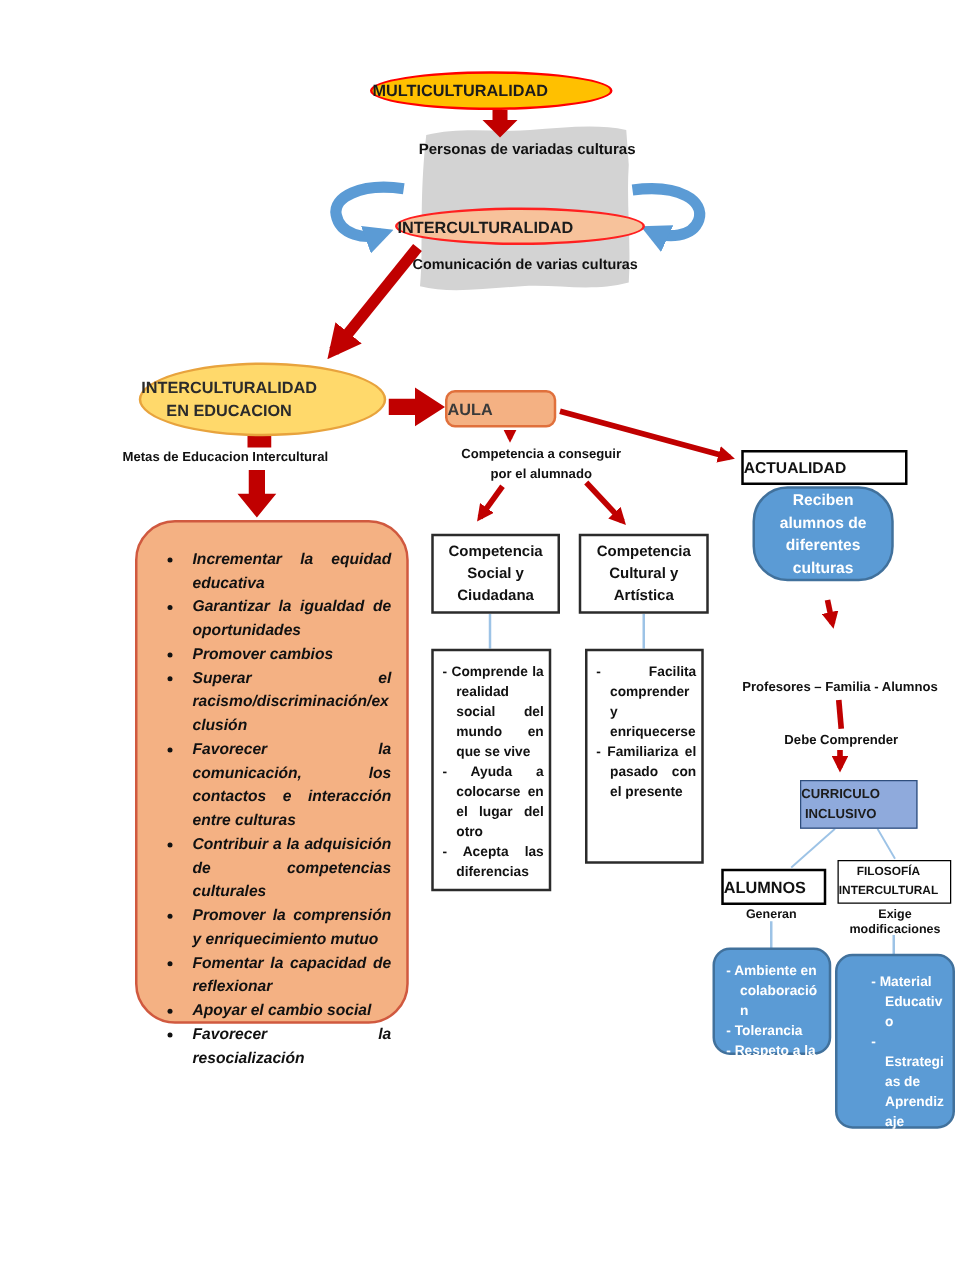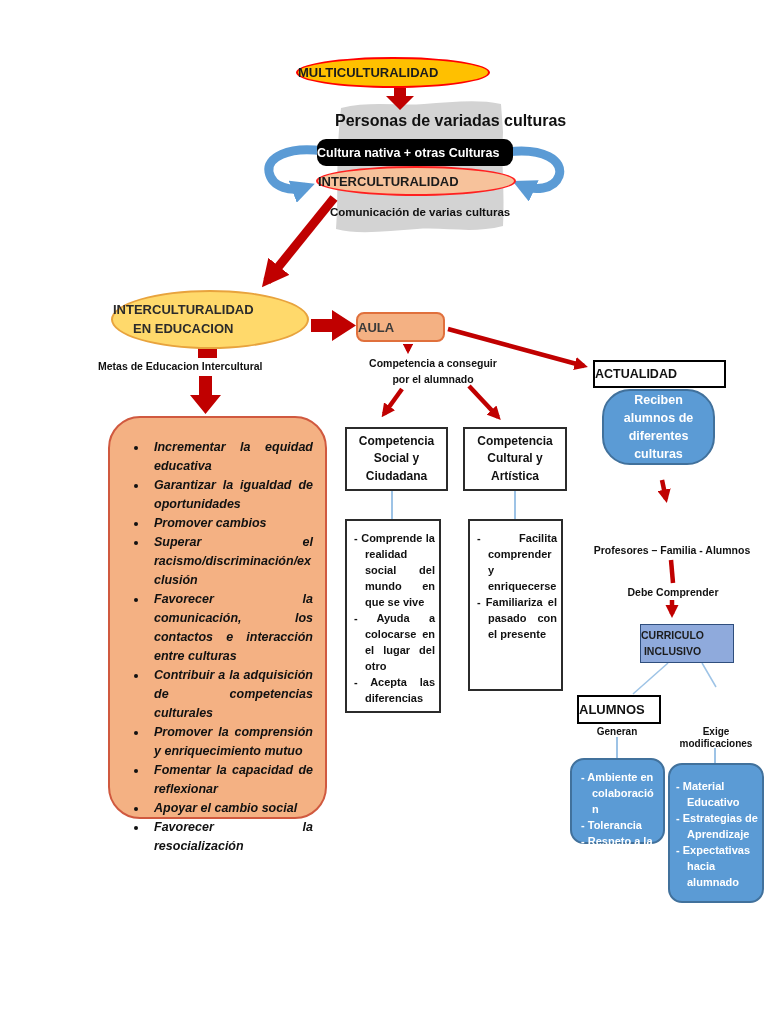--- a/index.html
+++ b/index.html
@@ -15,21 +15,21 @@
   svg.layer { position:absolute; left:0; top:0; }
 
   
   .ellipse { border-radius:50%; }
   .e-multi   { left:296px; top:57px;  width:194px; height:31px; background:#FFC000; border:2px solid #FF0000; font-size:13px; color:#1c1c1c; }
   .e-inter   { left:316px; top:166px; width:200px; height:30px; background:#F7C29B; border:2px solid #FF2020; font-size:13px; color:#1c1c1c; }
   .e-edu     { left:111px; top:290px; width:198px; height:59px; background:#FFD96B; border:2px solid #E8A33D; font-size:13px; line-height:1.4; color:#2b2b2b; }
   .e-reorg   { left:584px; top:510px; width:177px; height:32px; background:#FFD96B; border:1.5px solid #F0BE4E; font-size:13px; color:#1c1c1c; }
 
   
-  .t-personas    { left:335px; top:112px; width:170px; font-size:16px; color:#111; white-space:nowrap; text-align:center; }
+  .t-personas    { left:335px; top:112px; width:170px; font-size:12px; color:#111; white-space:nowrap; text-align:center; }
   .black-banner  { left:317px; top:139px; width:196px; height:27px; background:#000; border-radius:9px; color:#fff; font-size:12.5px; white-space:nowrap; }
   .t-comunica    { left:330px; top:206px; width:176px; font-size:11.5px; color:#111; white-space:nowrap; text-align:center; }
 
   .aula-box { left:356px; top:312px; width:89px; height:30px; background:#F4B183; border:2px solid #E0703C; border-radius:8px; font-size:13px; color:#3a3a3a; }
   .t-metas  { left:98px;  top:360px; width:190px; font-size:10.5px; color:#111; text-align:left; }
 
   .goals-box { left:108px; top:416px; width:219px; height:403px; background:#F4B183; border:2px solid #D0593F; border-radius:32px; padding:20px 12px 8px 6px; }
   ul.goals { margin:0; padding:0 0 0 32px; list-style:disc outside; }
   li.goal  { font-size:12.5px; font-weight:bold; color:#111; line-height:19px; text-align:justify; overflow-wrap:break-word; word-break:break-word; padding-left:6px;font-style:italic; }
 
@@ -56,21 +56,21 @@
   .curriculo-box { left:640px; top:624px; width:94px; height:39px; background:#8FAADC; border:1.5px solid #2F4E7D; font-size:10.5px; line-height:1.5; color:#1c1c1c; }
 
   .alumnos-box   { left:577px; top:695px; width:84px; height:29px; background:#fff; border:2px solid #000; font-size:13px; color:#111; }
   .filosofia-box { left:670px; top:688px; width:91px; height:35px; background:#fff; border:1.5px solid #000; font-size:9.5px; line-height:1.5; color:#111; }
 
   .t-generan { left:583px; top:726px; width:68px; font-size:10px; color:#111; text-align:center; }
   .t-exige   { left:677px; top:726px; width:78px; font-size:10px; line-height:1.15; color:#111; text-align:center; }
 
   .blue-list { background:#5B9BD5; border:2px solid #41719C; border-radius:14px; }
   .bl-alumnos   { left:570px; top:758px; width:95px; height:86px;  padding:9px 3px 0 9px; }
-  .bl-filosofia { left:668px; top:763px; width:96px; height:140px; padding:13px 3px 0 6px; }
+  .bl-filosofia { left:668px; top:763px; width:96px; height:140px; padding:13px 3px 0 27px; }
   .blue-list ul.dash li { color:#fff; text-align:left; }
 </style>
 </head>
 <body>
 
 <div class="page">
 
   <svg class="layer" width="768" height="1024" viewBox="0 0 768 1024">
     <defs>
       <marker id="mr" viewBox="0 0 10 10" refX="7" refY="5" markerWidth="3" markerHeight="3" orient="auto">
@@ -104,23 +104,20 @@
     <line x1="668" y1="663" x2="633" y2="694" stroke="#9DC3E6" stroke-width="1.5"></line>
     <line x1="702" y1="663" x2="716" y2="687" stroke="#9DC3E6" stroke-width="1.5"></line>
     <line x1="617" y1="737" x2="617" y2="759" stroke="#9DC3E6" stroke-width="2"></line>
     <line x1="715" y1="748" x2="715" y2="764" stroke="#9DC3E6" stroke-width="2"></line>
   </svg>
 
   <div class="abs ctr b ellipse e-multi">
     <span>MULTICULTURALIDAD</span>
   </div>
   <div class="abs b t-personas">Personas de variadas culturas</div>
-  <div class="abs ctr b black-banner">
-    <span>Cultura nativa + otras Culturas</span>
-  </div>
   <div class="abs ctr b ellipse e-inter">
     <span>INTERCULTURALIDAD</span>
   </div>
   <div class="abs b t-comunica">Comunicación de varias culturas</div>
 
   <div class="abs ctr b ellipse e-edu">
     <div>
       <div>INTERCULTURALIDAD</div>
       <div>EN EDUCACION</div>
     </div>
@@ -178,20 +175,26 @@
   <div class="abs b t-debe">Debe Comprender</div>
   <div class="abs ctr b curriculo-box">
     <div>
       <div>CURRICULO</div>
       <div>INCLUSIVO</div>
     </div>
   </div>
   <div class="abs ctr b alumnos-box">
     <span>ALUMNOS</span>
   </div>
+  <div class="abs ctr b filosofia-box">
+    <div>
+      <div>FILOSOFÍA</div>
+      <div>INTERCULTURAL</div>
+    </div>
+  </div>
   <div class="abs b t-generan">Generan</div>
   <div class="abs b t-exige">
     <div>Exige</div>
     <div>modificaciones</div>
   </div>
   <div class="abs blue-list bl-alumnos">
     <ul class="dash">
         <li>Ambiente en colaboración</li>
         <li>Tolerancia</li>
         <li>Respeto a la Diversidad</li>

